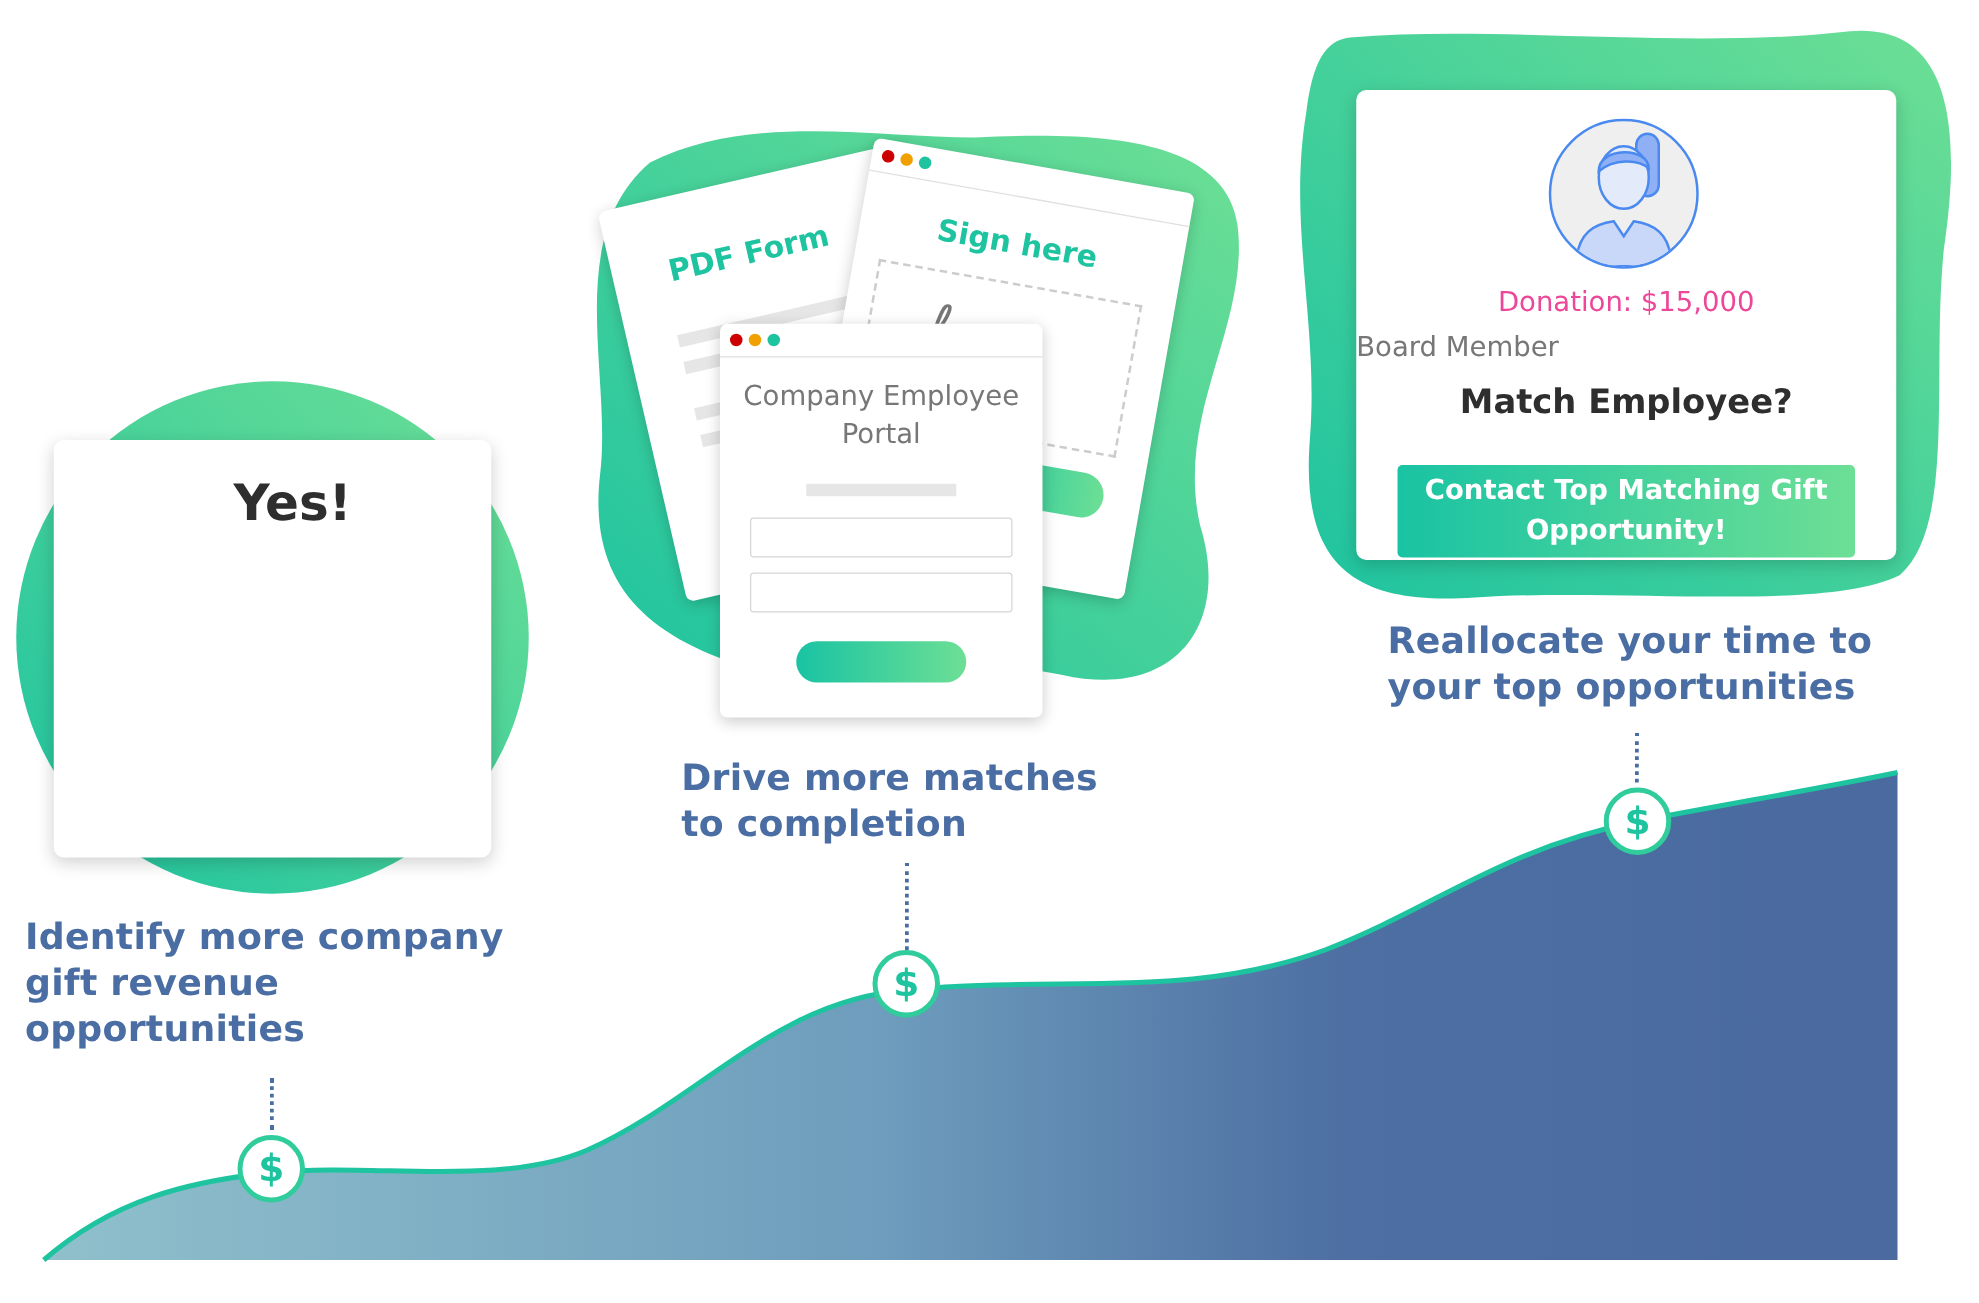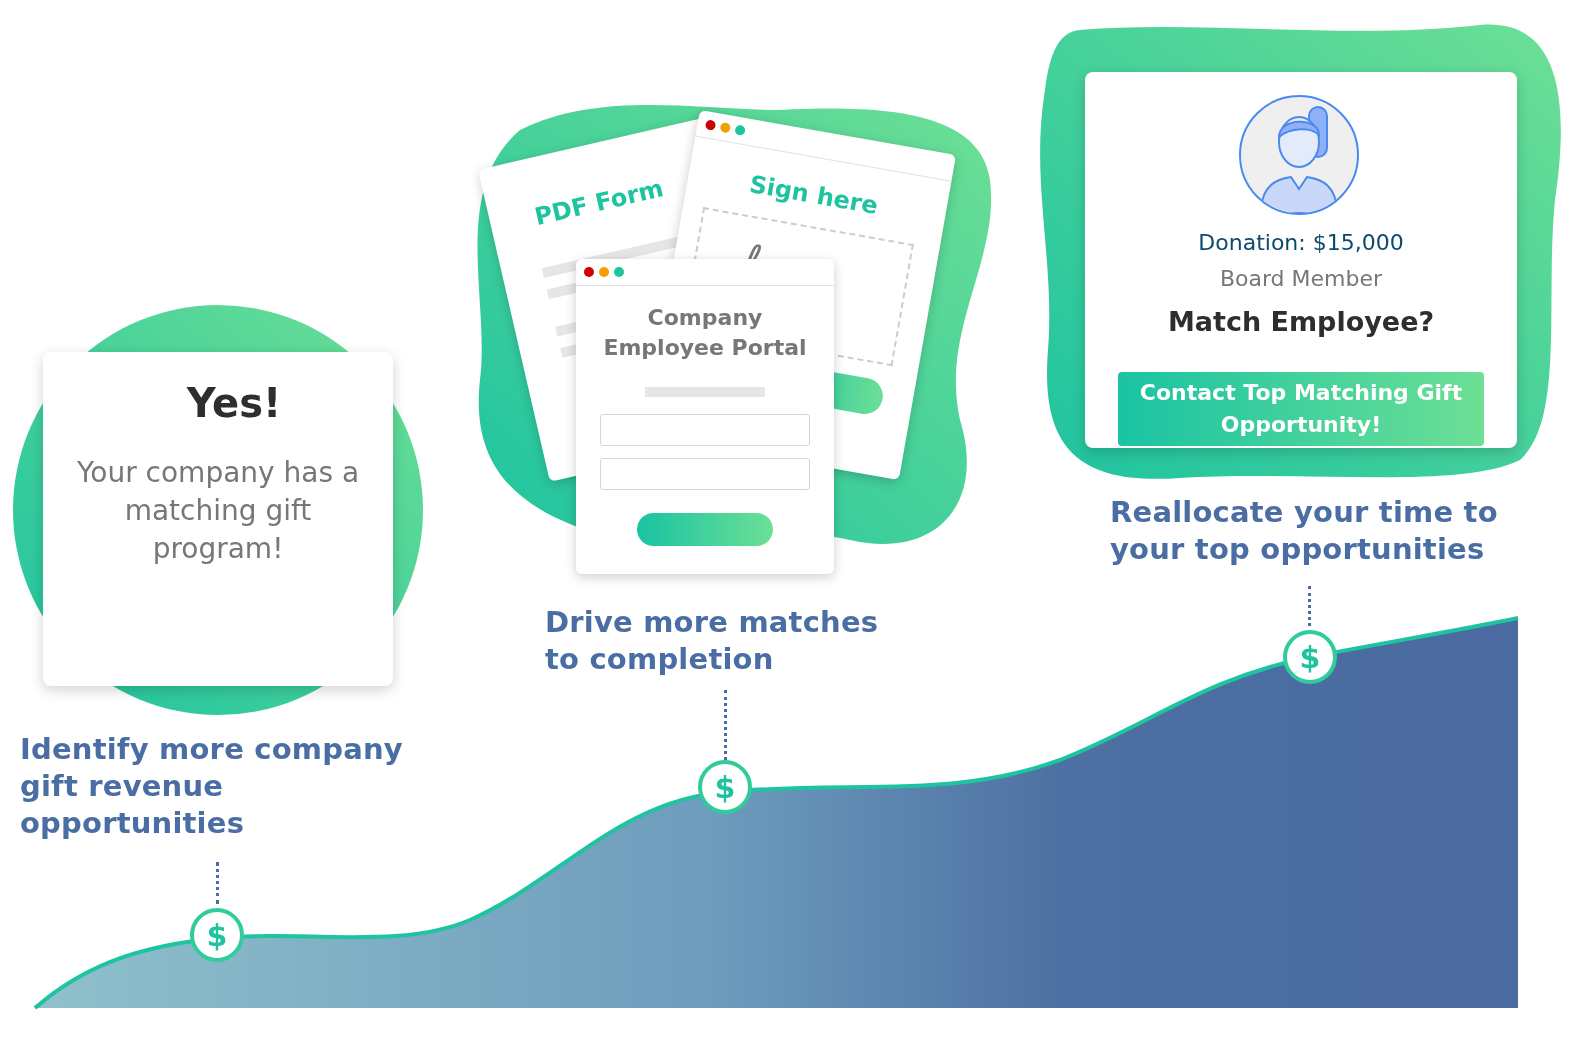--- a/index.html
+++ b/index.html
@@ -36,21 +36,20 @@
 
   <circle cx="218" cy="510" r="205" fill="url(#blobGrad)"></circle>
 
   <path d="M520,130 C600,90 700,110 780,110 C880,105 980,110 990,180 C1000,260 940,330 960,420 C985,500 940,560 850,540 C760,520 700,560 620,540 C520,515 470,470 480,380 C490,300 450,190 520,130 Z" fill="url(#blobGrad)"></path>
 
   <path d="M1080,30 C1200,20 1350,40 1480,25 C1560,18 1570,100 1555,200 C1545,300 1565,420 1520,460 C1460,490 1300,470 1180,478 C1080,485 1040,450 1048,350 C1055,260 1030,180 1045,90 C1050,50 1060,32 1080,30 Z" fill="url(#blobGrad)"></path>
 </svg>
 
 <div class="abs card" style="left:43px;top:352px;width:350px;height:334px;">
   <div class="abs" style="left:0;top:28px;width:350px;text-align:center;font-size:40px;font-weight:bold;color:#2e2e2e;padding-left:16px;">Yes!</div>
-  <div class="abs" style="left:18px;top:102px;width:314px;text-align:center;font-size:28px;line-height:38px;color:#777;">Your company has a matching gift program!</div>
 </div>
 <div class="abs headline" style="left:20px;top:731px;width:395px;">Identify more company gift revenue opportunities</div>
 <div class="abs dots" style="left:216px;top:862px;height:42px;"></div>
 <div class="abs dollar" style="left:190px;top:908px;">$</div>
 
 <div class="abs win" style="left:478px;top:170px;width:250px;height:320px;transform:rotate(-13deg);transform-origin:top left;">
   <div class="abs" style="left:45px;top:45px;font-size:24px;font-weight:bold;color:#1ec3a0;">PDF Form</div>
   <div class="abs bar" style="left:40px;top:110px;width:150px;"></div>
   <div class="abs bar" style="left:40px;top:132px;width:130px;"></div>
   <div class="abs bar" style="left:40px;top:170px;width:120px;"></div>
@@ -68,39 +67,39 @@
   <div class="abs" style="left:70px;top:115px;font-size:40px;color:#777;font-style:italic;">ℓ ~</div>
   <div class="abs" style="left:120px;top:235px;width:110px;height:36px;border-radius:18px;background:linear-gradient(90deg,#19c3a3,#6ddf95);"></div>
 </div>
 <div class="abs win" style="left:576px;top:259px;width:258px;height:315px;">
   <div class="tl">
       <span style="background:#cc0000"></span>
       <span style="background:#f0a000"></span>
       <span style="background:#1ec3a0"></span>
     </div>
   <div style="border-top:1px solid #e0e0e0;"></div>
-  <div class="abs" style="left:10px;top:44px;width:238px;text-align:center;font-size:22px;line-height:30px;font-weight:bold;color:#777;">Company Employee Portal</div>
+  <div class="abs" style="left:10px;top:44px;width:238px;text-align:center;font-size:22px;line-height:30px;font-weight:normal;color:#777;">Company Employee Portal</div>
   <div class="abs bar" style="left:69px;top:128px;width:120px;"></div>
   <div class="abs" style="left:24px;top:155px;width:208px;height:30px;border:1px solid #d5d5d5;border-radius:3px;"></div>
   <div class="abs" style="left:24px;top:199px;width:208px;height:30px;border:1px solid #d5d5d5;border-radius:3px;"></div>
   <div class="abs" style="left:61px;top:254px;width:136px;height:33px;border-radius:17px;background:linear-gradient(90deg,#19c3a3,#6ddf95);"></div>
 </div>
 <div class="abs headline" style="left:545px;top:604px;width:360px;">Drive more matches to completion</div>
 <div class="abs dots" style="left:724px;top:690px;height:70px;"></div>
 <div class="abs dollar" style="left:698px;top:760px;">$</div>
 
 <div class="abs card" style="left:1085px;top:72px;width:432px;height:376px;">
   <div class="abs" style="left:154px;top:23px;width:120px;height:120px;border-radius:50%;border:2px solid #4a8af0;background:#efefef;overflow:hidden;box-sizing:border-box;">
     <svg width="116" height="116" viewBox="0 0 116 116">
       <rect x="68" y="10" width="18" height="50" rx="9" fill="#8fb0f5" stroke="#4a8af0" stroke-width="2"></rect>
       <ellipse cx="58" cy="45" rx="20" ry="25" fill="#e3ebfb" stroke="#4a8af0" stroke-width="2"></ellipse>
       <path d="M38,40 C38,20 78,20 78,38 C70,30 50,30 38,40Z" fill="#8fb0f5" stroke="#4a8af0" stroke-width="2"></path>
       <path d="M20,116 C20,88 36,82 50,80 L58,92 L66,80 C80,82 96,88 96,116Z" fill="#c9d8f8" stroke="#4a8af0" stroke-width="2"></path>
     </svg>
   </div>
-  <div class="abs" style="left:0;top:158px;width:432px;text-align:center;font-size:22px;color:#0c4a6e;">Donation: $15,000</div>
-  <div class="abs" style="left:0;top:194px;width:432px;text-align:center;font-size:22px;color:#777;">Board Member</div>
+  <div class="abs" style="left:0;top:158px;width:432px;text-align:center;font-size:22px;color:#ec4899;">Donation: $15,000</div>
+  <div class="abs" style="left:0;top:194px;width:432px;text-align:left;font-size:22px;color:#777;">Board Member</div>
   <div class="abs" style="left:0;top:234px;width:432px;text-align:center;font-size:27px;font-weight:bold;color:#2e2e2e;">Match Employee?</div>
   <div class="abs btn-grad" style="left:33px;top:284px;width:366px;height:74px;border-radius:4px;font-size:22px;line-height:32px;padding:5px 20px;box-sizing:border-box;margin-top:16px;">Contact Top Matching Gift Opportunity!</div>
 </div>
 <div class="abs headline" style="left:1110px;top:494px;width:400px;">Reallocate your time to your top opportunities</div>
 <div class="abs dots" style="left:1308px;top:586px;height:40px;"></div>
 <div class="abs dollar" style="left:1283px;top:630px;">$</div>
 
 </body></html>

